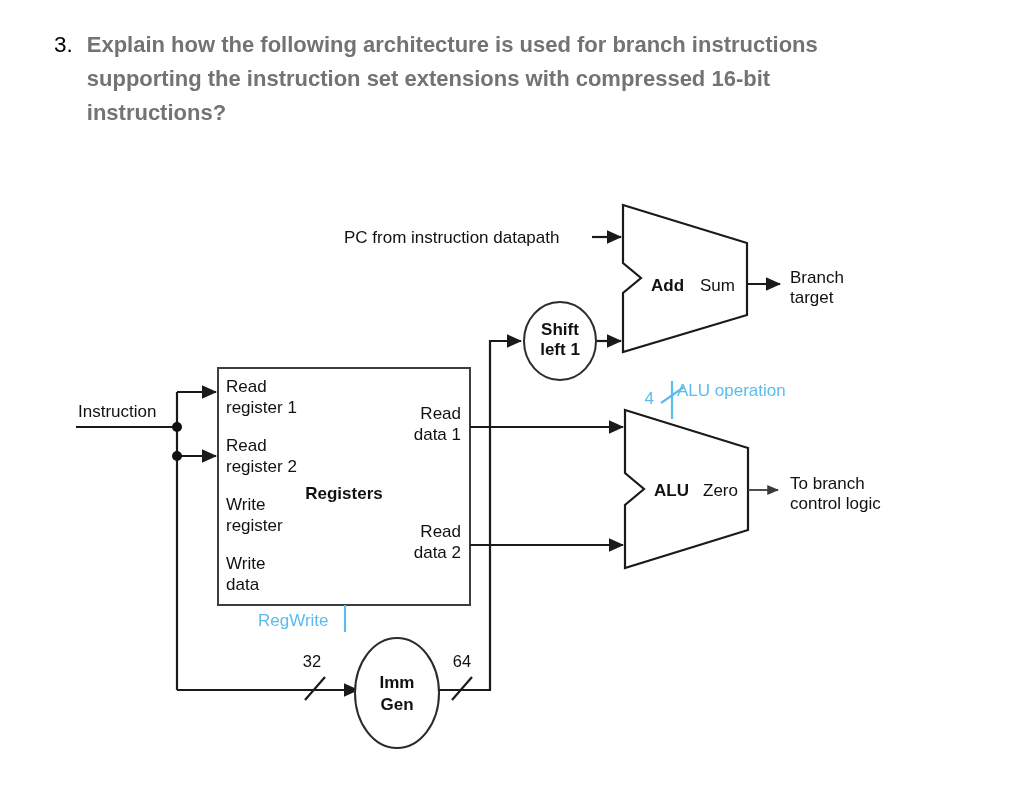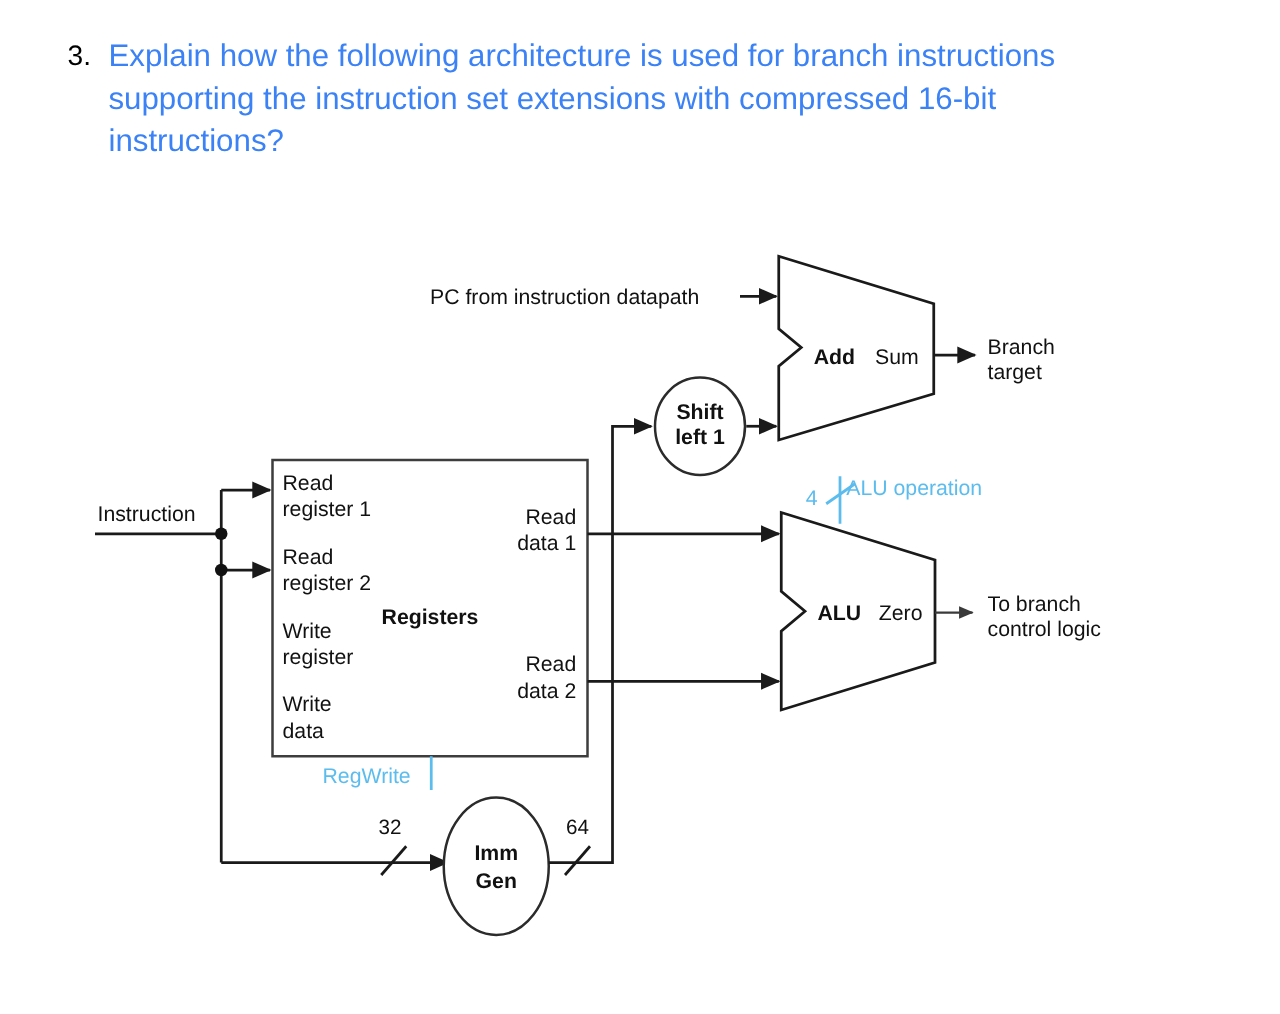--- a/index.html
+++ b/index.html
@@ -32,25 +32,26 @@
     gap: 14px;
   }
   .q-number {
     font-size: 22.5px;
     line-height: 34px;
     color: #000;
     flex: 0 0 auto;
     font-family: "Liberation Sans", sans-serif;
   }
   .q-text {
-    font-size: 25px;
+    font-size: 22px;
     line-height: 34px;
-    color: #3b82f6;
+    color: #737373;
     max-width: 790px;
     font-family: "Liberation Sans", sans-serif;
+    font-weight: bold;
   }
   
   #diagram-wrap {
     position: absolute;
     left: 0;
     top: 0;
     width: 1024px;
     height: 811px;
   }
   svg#datapath {

